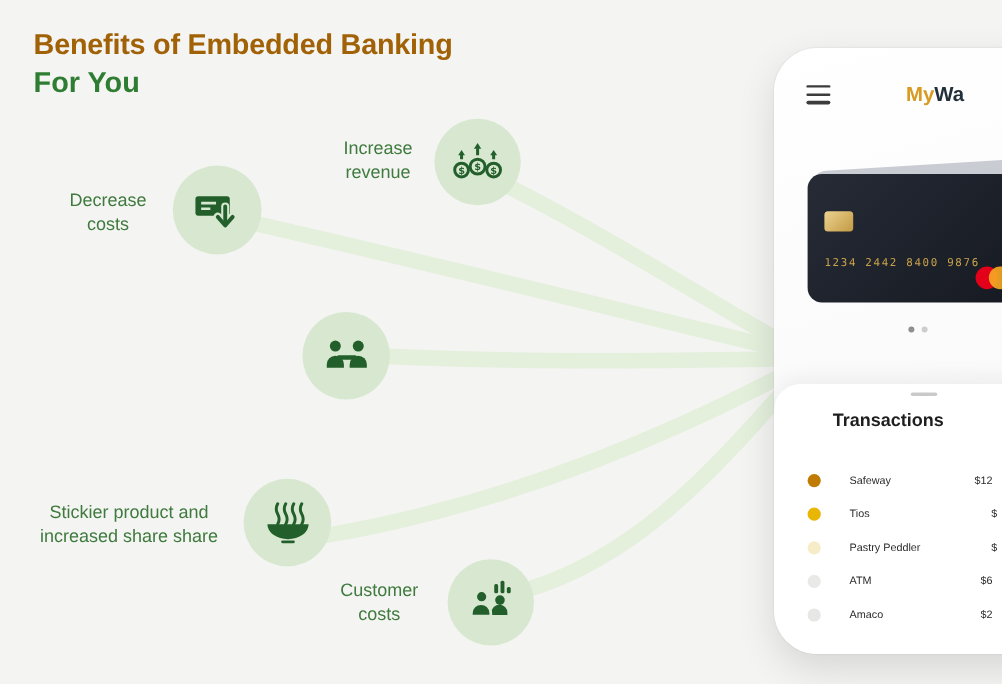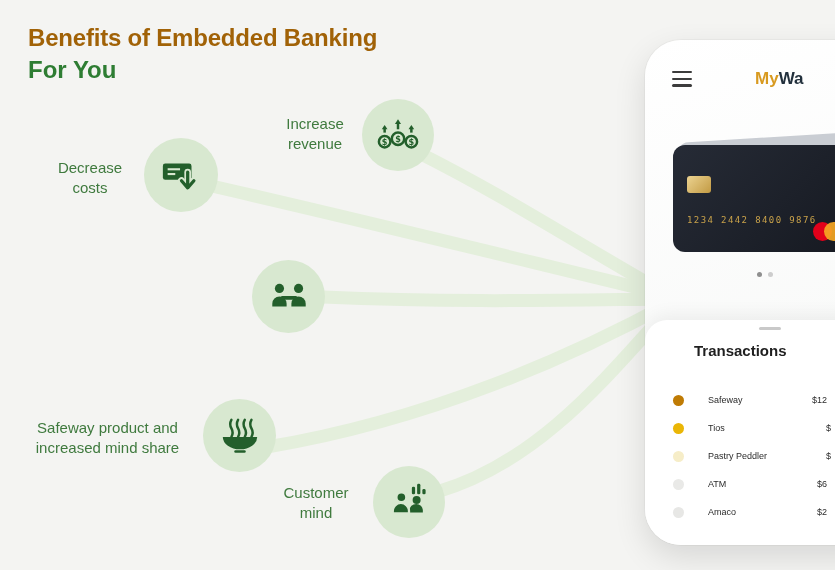--- a/index.html
+++ b/index.html
@@ -152,35 +152,35 @@
   <div class="benefit-icon ic2">
     <svg viewBox="0 0 44 44">
       <circle cx="12" cy="13" r="4.8" fill="#235f2b"></circle>
       <circle cx="32" cy="13" r="4.8" fill="#235f2b"></circle>
       <path d="M4.5 32 v-3 a7.5 7.5 0 0 1 15 0 v3 Z" fill="#235f2b"></path>
       <path d="M24.5 32 v-3 a7.5 7.5 0 0 1 15 0 v3 Z" fill="#235f2b"></path>
       <line x1="15" y1="23" x2="29" y2="23" stroke="#235f2b" stroke-width="4" stroke-linecap="round"></line>
     </svg>
   </div>
 
-  <div class="benefit-label lb3">Safeway product and increased mind share</div>
+  <div class="benefit-label lb3">Stickier product and increased share share</div>
   <div class="benefit-icon ic3">
     <svg viewBox="0 0 44 44">
       <g stroke="#235f2b" stroke-width="2.6" fill="none" stroke-linecap="round">
         <path d="M13 5 q-2.5 4.5 0 9 q2.5 4.5 0 9"></path>
         <path d="M20 5 q-2.5 4.5 0 9 q2.5 4.5 0 9"></path>
         <path d="M27 5 q-2.5 4.5 0 9 q2.5 4.5 0 9"></path>
         <path d="M34 5 q-2.5 4.5 0 9 q2.5 4.5 0 9"></path>
       </g>
       <path d="M4 23 a18 13 0 0 0 36 0 Z" fill="#235f2b"></path>
       <rect x="16" y="37" width="12" height="2.6" rx="1.3" fill="#235f2b"></rect>
     </svg>
   </div>
 
-  <div class="benefit-label lb4">Customer mind</div>
+  <div class="benefit-label lb4">Customer costs</div>
   <div class="benefit-icon ic4">
     <svg viewBox="0 0 44 44">
       <g fill="#235f2b">
         <rect x="25" y="6" width="3.4" height="8" rx="1.4"></rect>
         <rect x="30.5" y="3" width="3.4" height="11" rx="1.4"></rect>
         <rect x="36" y="8.5" width="3.4" height="5.5" rx="1.4"></rect>
       </g>
       <circle cx="30" cy="20" r="4.2" fill="#235f2b"></circle>
       <path d="M22.5 33 v-2 a7 7 0 0 1 14 0 v2 Z" fill="#235f2b"></path>
       <circle cx="14" cy="17" r="5.2" fill="#235f2b" stroke="#d8e8d0" stroke-width="2.4"></circle>

